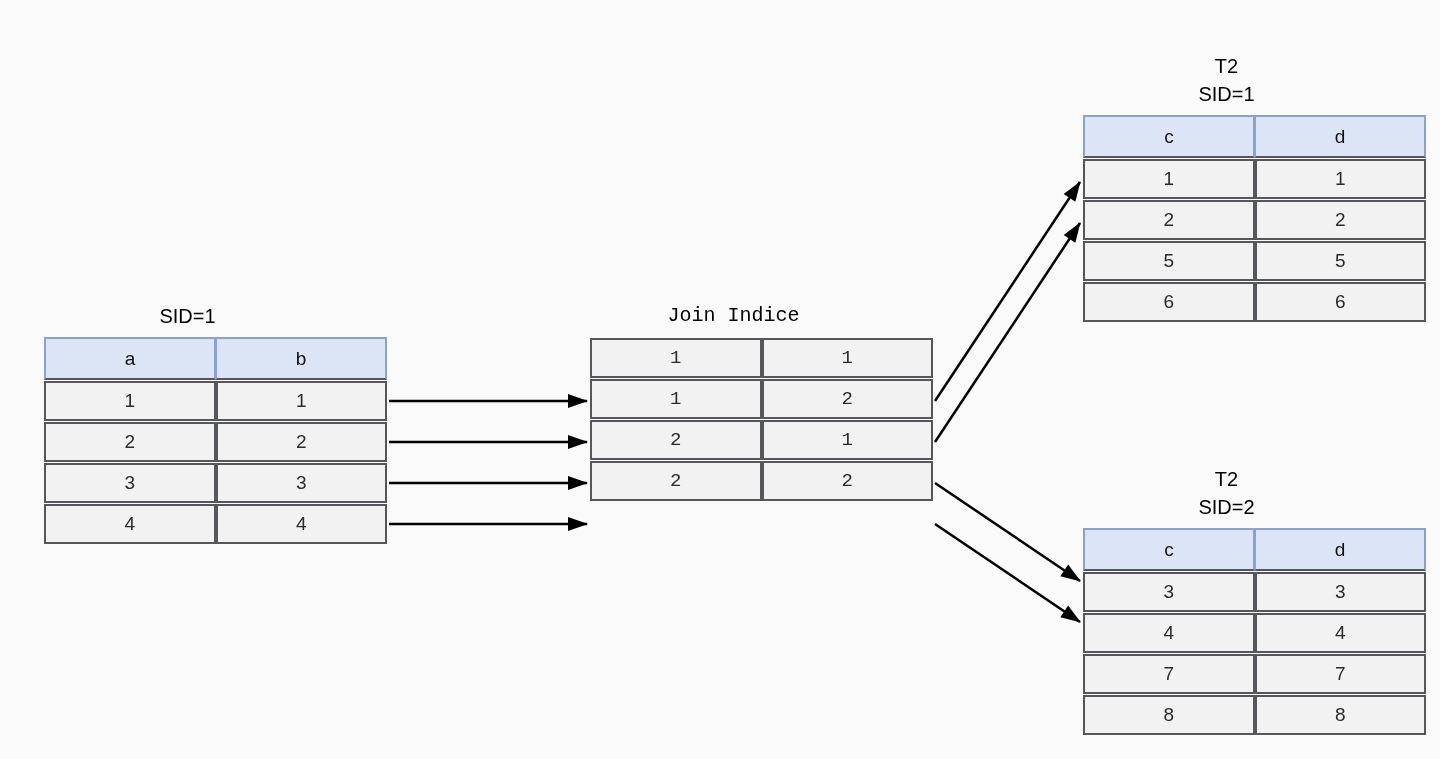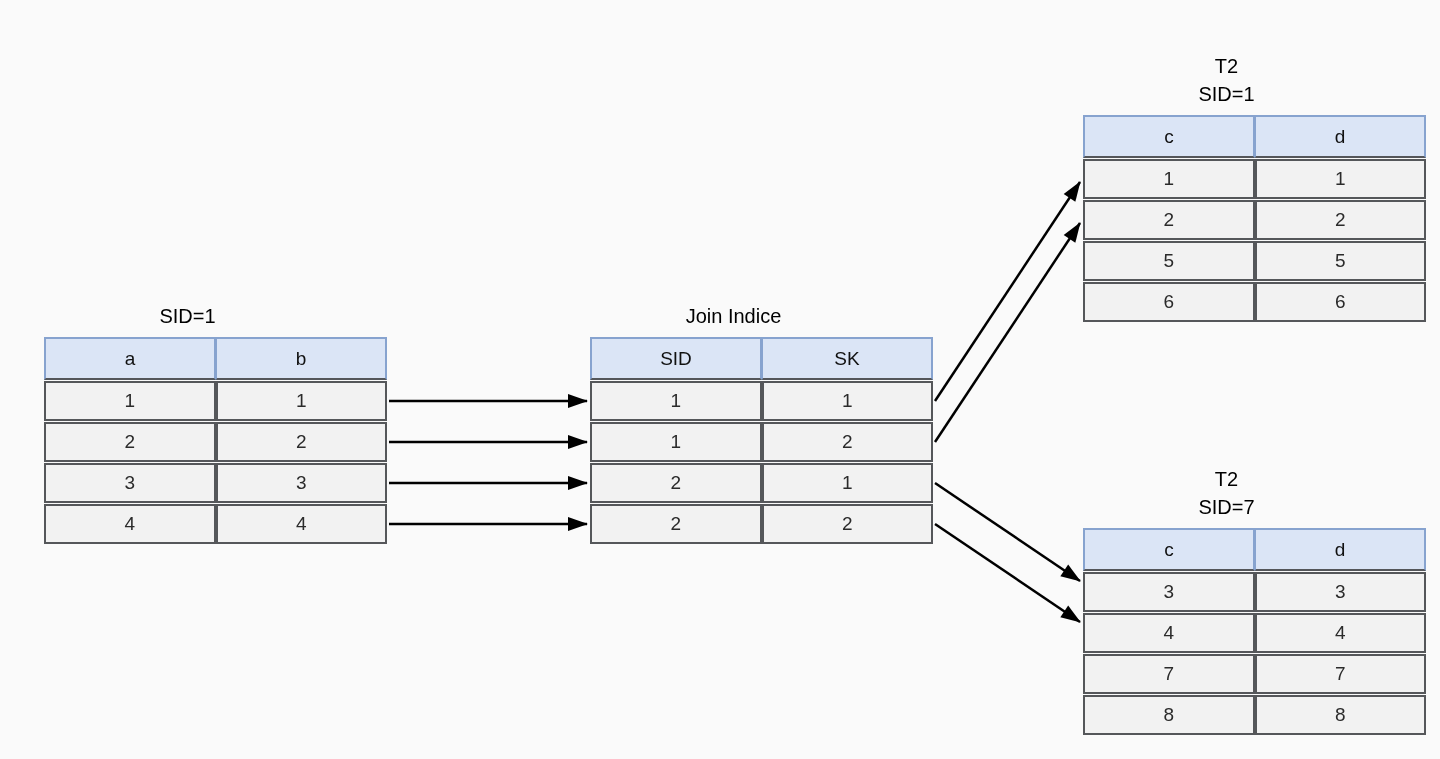--- a/index.html
+++ b/index.html
@@ -121,29 +121,25 @@
           <div class="dcell">3</div>
           <div class="dcell">3</div>
         </div>
         <div class="drow">
           <div class="dcell">4</div>
           <div class="dcell">4</div>
         </div>
       </div>
   </div>
 
-  <div class="tbl" style="left: 590px; top: 337px;">
+  <div class="tbl" style="left: 590px; top: 337px; font-family: Liberation Mono, monospace;">
     <div class="title">
       <div>Join Indice</div>
     </div>
     <div class="grid">
-        <div class="hrow">
-          <div class="hcell">SID</div>
-          <div class="hcell">SK</div>
-        </div>
         <div class="drow">
           <div class="dcell">1</div>
           <div class="dcell">1</div>
         </div>
         <div class="drow">
           <div class="dcell">1</div>
           <div class="dcell">2</div>
         </div>
         <div class="drow">
           <div class="dcell">2</div>
@@ -181,21 +177,21 @@
         <div class="drow">
           <div class="dcell">6</div>
           <div class="dcell">6</div>
         </div>
       </div>
   </div>
 
   <div class="tbl" style="left: 1083px; top: 528px;">
     <div class="title">
       <div>T2</div>
-      <div>SID=7</div>
+      <div>SID=2</div>
     </div>
     <div class="grid">
         <div class="hrow">
           <div class="hcell">c</div>
           <div class="hcell">d</div>
         </div>
         <div class="drow">
           <div class="dcell">3</div>
           <div class="dcell">3</div>
         </div>

